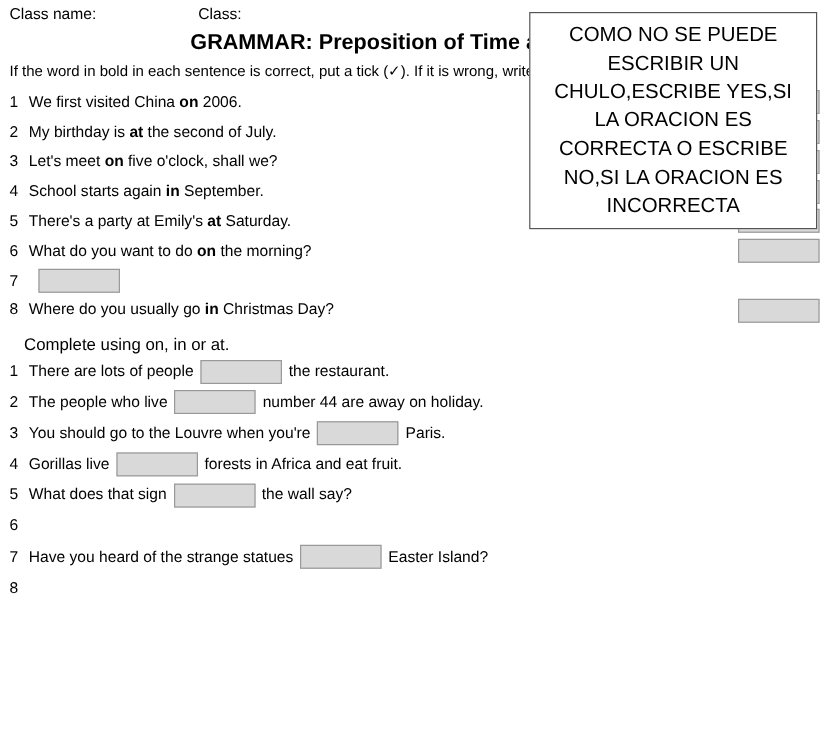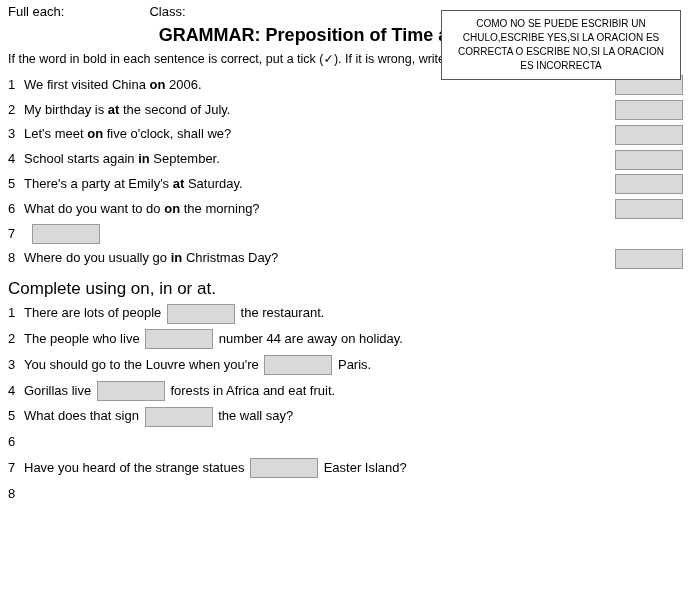--- a/index.html
+++ b/index.html
@@ -16,21 +16,21 @@
 
     
     .tooltip-box {
       position: absolute;
       top: 10px;
       right: 10px;
       width: 240px;
       border: 1px solid #555;
       padding: 6px 8px;
       text-align: center;
-      font-size: 10px;
+      font-size: 17px;
       line-height: 1.4;
       background: #fff;
       z-index: 10;
     }
 
     
     .header-row {
       display: flex;
       align-items: center;
       margin: 4px 8px 2px 8px;
@@ -80,22 +80,22 @@
       width: 68px;
       height: 20px;
       border: 1px solid #999;
       background: #d9d9d9;
       margin-left: 8px;
       flex-shrink: 0;
     }
 
     
     .section-b-instruction {
-      margin: 6px 8px 4px 8px;
-      font-size: 17px;
+      margin: 6px 8px 4px 20px;
+      font-size: 14px;
     }
 
     
     .section-b {
       margin: 0 8px 10px 8px;
     }
     .section-b .qb-row {
       display: flex;
       align-items: center;
       margin-bottom: 5px;
@@ -118,21 +118,21 @@
     }
   </style>
 </head>
 <body>
 
 <div class="tooltip-box">
   <span>COMO NO SE PUEDE ESCRIBIR UN CHULO,ESCRIBE YES,SI LA ORACION ES CORRECTA O ESCRIBE NO,SI LA ORACION ES INCORRECTA</span>
 </div>
 
 <div class="header-row">
-  <span class="full-name-label">Full each:</span>
+  <span class="full-name-label">Class name:</span>
   <span class="class-label">Class:</span>
 </div>
 
 <div class="page-title">GRAMMAR: Preposition of Time and Places</div>
 
 <div class="instruction">If the word in bold in each sentence is correct, put a tick (✓). If it is wrong, write the correct word.</div>
 
 <div class="section-a" id="section-a-container">
 <div class="qa-row">
       <span class="num">1</span>

